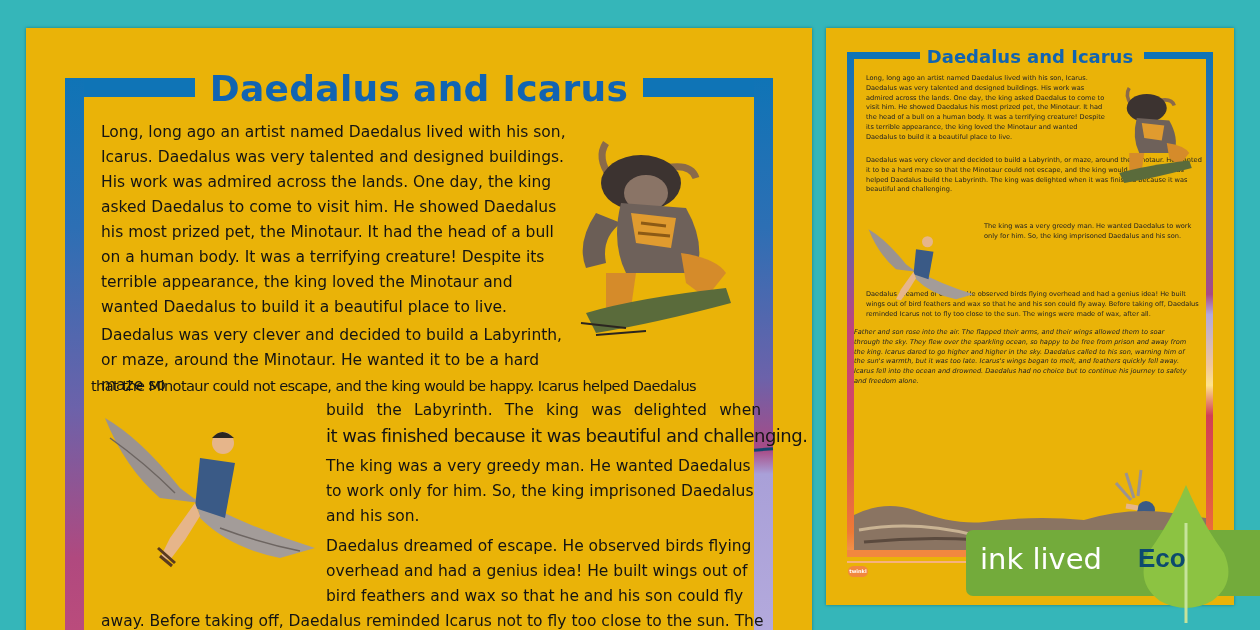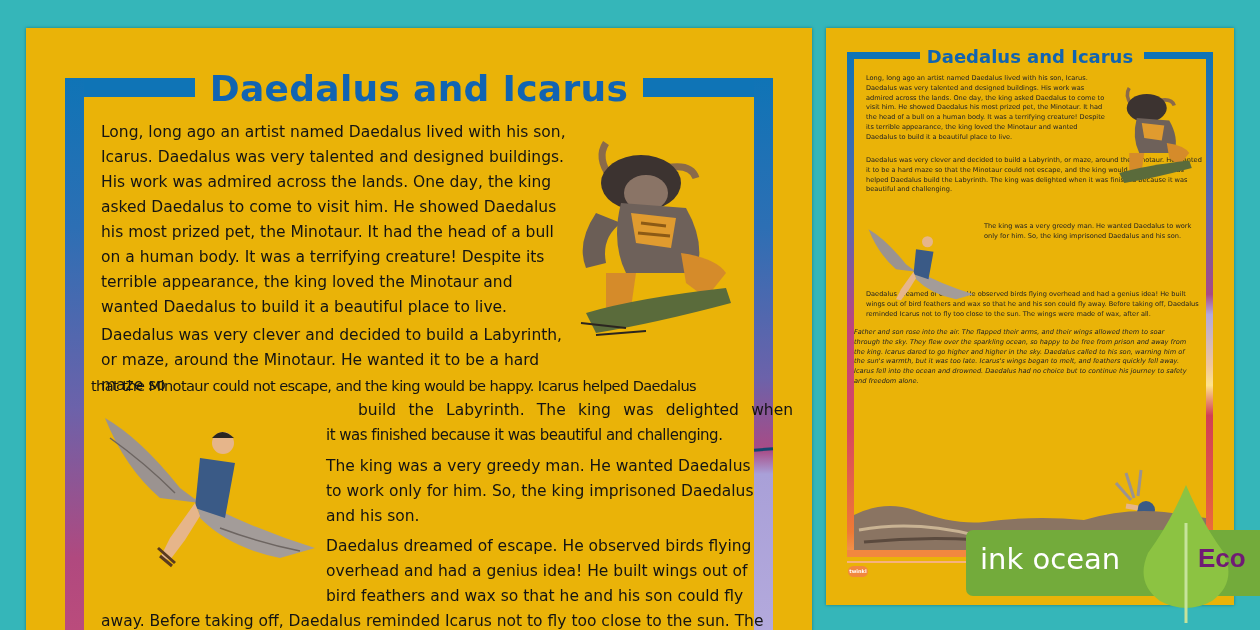--- a/index.html
+++ b/index.html
@@ -23,22 +23,22 @@
     background: linear-gradient(to bottom, #0f74b6 0%, #2d6fb4 25%, #6c62aa 50%, #a84b86 62%, #a9a0d8 66%, #b3a9dc 92%, #f1c69a 96%, #a9a0d8 100%); }
   .lf-right::after { content: ""; position: absolute; left: 0; top: 370px; width: 19px; height: 3px; background: #14466e; transform: rotate(-4deg); }
 
   .title-left { position: absolute; left: 0; top: 40px; width: 786px; text-align: center;
     font-family: "DejaVu Sans", sans-serif; font-weight: bold; font-size: 36px; color: #1164b2; letter-spacing: 0.3px; }
 
   .text-l { position: absolute; font-family: "DejaVu Sans", sans-serif; font-size: 15.5px; line-height: 25px; color: #141414; }
   .p1 { left: 75px; top: 92px; width: 470px; }
   .p2a { left: 75px; top: 295px; width: 470px; }
   .p2b-wide { left: 65px; top: 345px; width: 660px; font-size: 14.6px; letter-spacing: -0.6px; white-space: nowrap; }
-  .p2c { left: 300px; top: 370px; width: 435px; text-align: justify; text-align-last: justify; margin-left: 32px; }
-  .p2d { left: 300px; top: 395px; width: 435px; font-size: 15px; letter-spacing: -0.5px; white-space: nowrap; }
+  .p2c { left: 300px; top: 370px; width: 435px; text-align: justify; text-align-last: justify; }
+  .p2d { left: 300px; top: 395px; width: 435px; font-size: 18px; letter-spacing: -0.5px; white-space: nowrap; text-align: center; }
   .p3 { left: 300px; top: 426px; width: 435px; }
   .p4 { left: 300px; top: 506px; width: 435px; }
   .p4-wide { left: 75px; top: 581px; width: 660px; white-space: nowrap; }
 
   
   .rf-top-l { left: 21px; top: 24px; width: 73px; height: 7px; background: #0f74b6; }
   .rf-top-r { left: 318px; top: 24px; width: 69px; height: 7px; background: #0f74b6; }
   .rf-left { left: 21px; top: 24px; width: 7px; height: 505px;
     background: linear-gradient(to bottom, #0f74b6 0%, #5f66ae 35%, #c0457d 55%, #d9485f 75%, #ef7a34 95%, #f29a52 100%); }
   .rf-right { left: 380px; top: 24px; width: 7px; height: 505px;
@@ -58,21 +58,21 @@
   .ground { position: absolute; left: 28px; top: 472px; width: 352px; height: 50px; }
   .twinkl-logo { position: absolute; left: 22px; top: 538px; width: 20px; height: 11px; border-radius: 6px; background: #f2873f; color: #fff; font-size: 5px; text-align: center; line-height: 11px; font-weight: bold; }
 
   
   .illus { position: absolute; }
 
   
   .eco-badge { position: absolute; left: 966px; top: 530px; width: 294px; height: 66px; background: #73ab3b; border-radius: 7px 0 0 7px; }
   .eco-label { position: absolute; left: 14px; top: 12px; color: #fff; font-size: 29px; font-family: "DejaVu Sans", sans-serif; }
   .eco-leaf { position: absolute; left: 1140px; top: 483px; width: 92px; height: 140px; }
-  .eco-text { position: absolute; left: 1198px; top: 543px; color: #701a75; font-weight: bold; font-size: 26px; font-family: "Liberation Sans", sans-serif; }
+  .eco-text { position: absolute; left: 1138px; top: 543px; color: #0c4a6e; font-weight: bold; font-size: 26px; font-family: "Liberation Sans", sans-serif; }
 </style>
 </head>
 <body>
 
 <div class="page page-left">
   <div class="frame">
     <div class="bar lf-top-l"></div>
     <div class="bar lf-top-r"></div>
     <div class="bar lf-left"></div>
     <div class="bar lf-right"></div>
@@ -163,19 +163,19 @@
   <svg class="ground" viewBox="0 0 352 50" preserveAspectRatio="none">
     <path d="M0 15 Q30 0 60 10 Q100 25 130 22 Q180 15 230 20 Q280 5 330 15 L352 18 L352 50 L0 50 Z" fill="#8a7462"></path>
     <path d="M5 30 Q60 20 120 35 Q200 28 300 38" stroke="#c9b393" stroke-width="3" fill="none"></path>
     <path d="M10 42 Q90 34 170 44 Q250 36 345 44" stroke="#5b4a3e" stroke-width="3" fill="none"></path>
   </svg>
 
   <div class="twinkl-logo">twinkl</div>
 </div>
 
 <div class="eco-badge">
-  <span class="eco-label">ink ocean</span>
+  <span class="eco-label">ink lived</span>
 </div>
 <svg class="eco-leaf" viewBox="0 0 92 140">
   <path d="M46 2 Q30 40 8 70 Q-5 100 20 118 Q46 132 72 118 Q97 100 84 70 Q62 40 46 2 Z" fill="#8cc342"></path>
   <line x1="46" y1="40" x2="46" y2="140" stroke="#c6e39b" stroke-width="3"></line>
 </svg>
 <span class="eco-text">Eco</span>
 
 </body></html>

